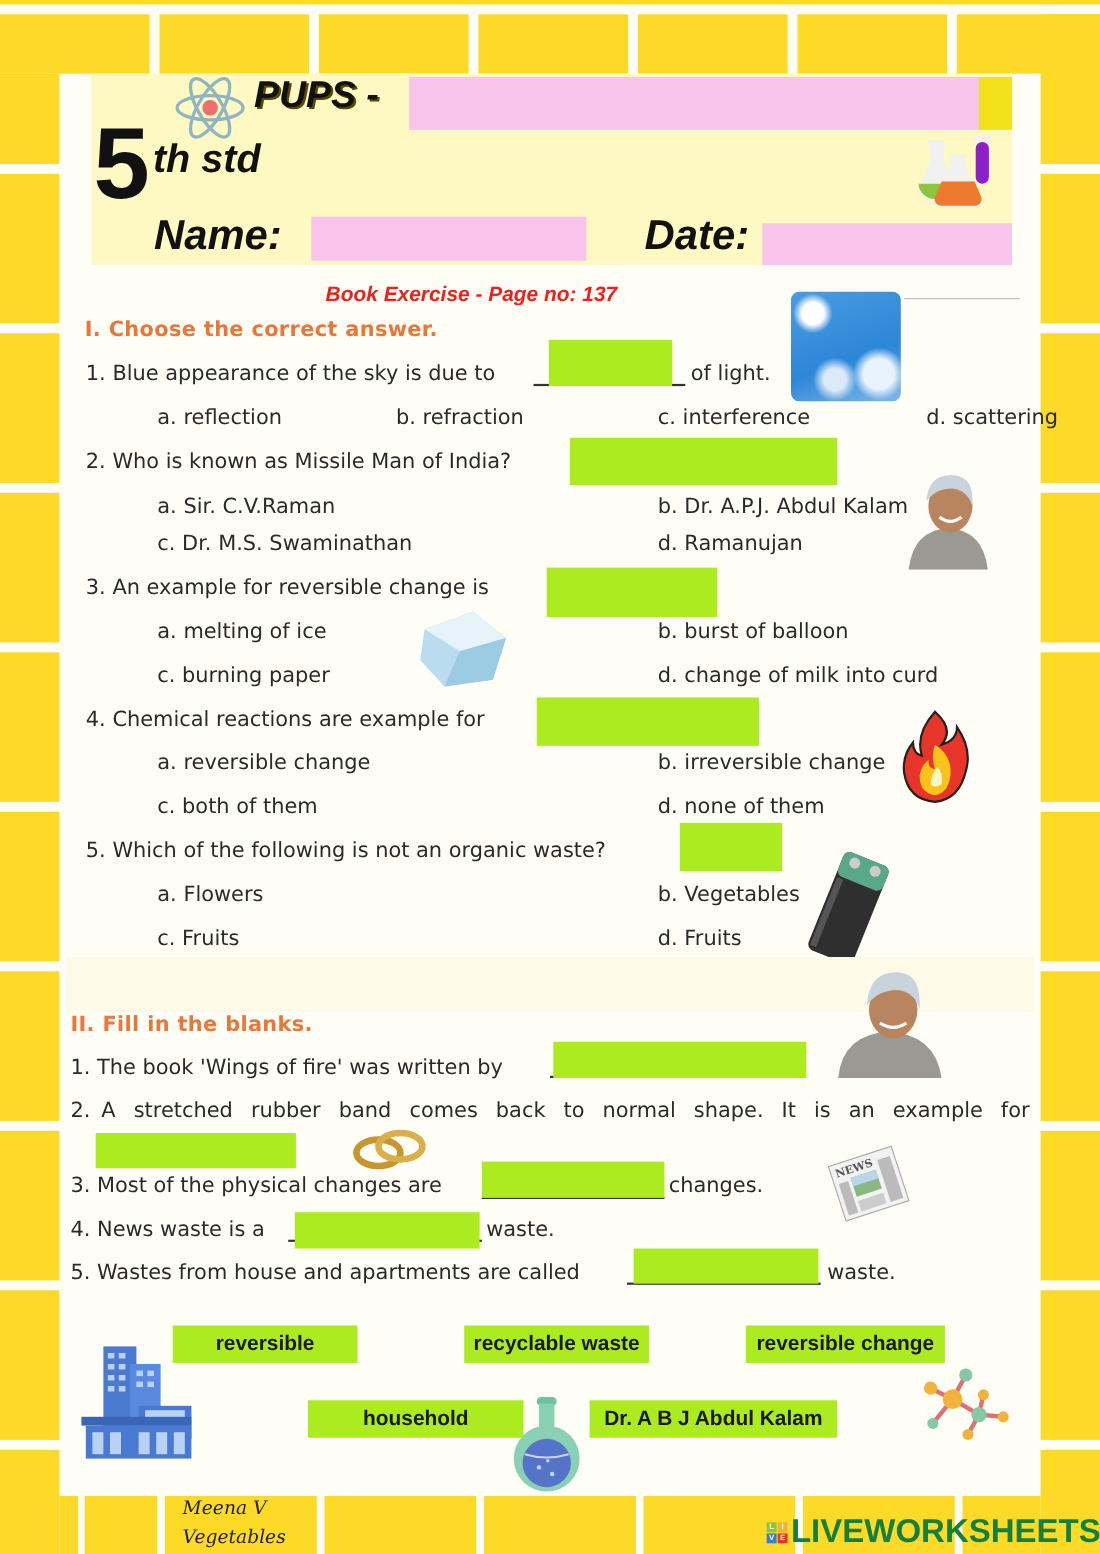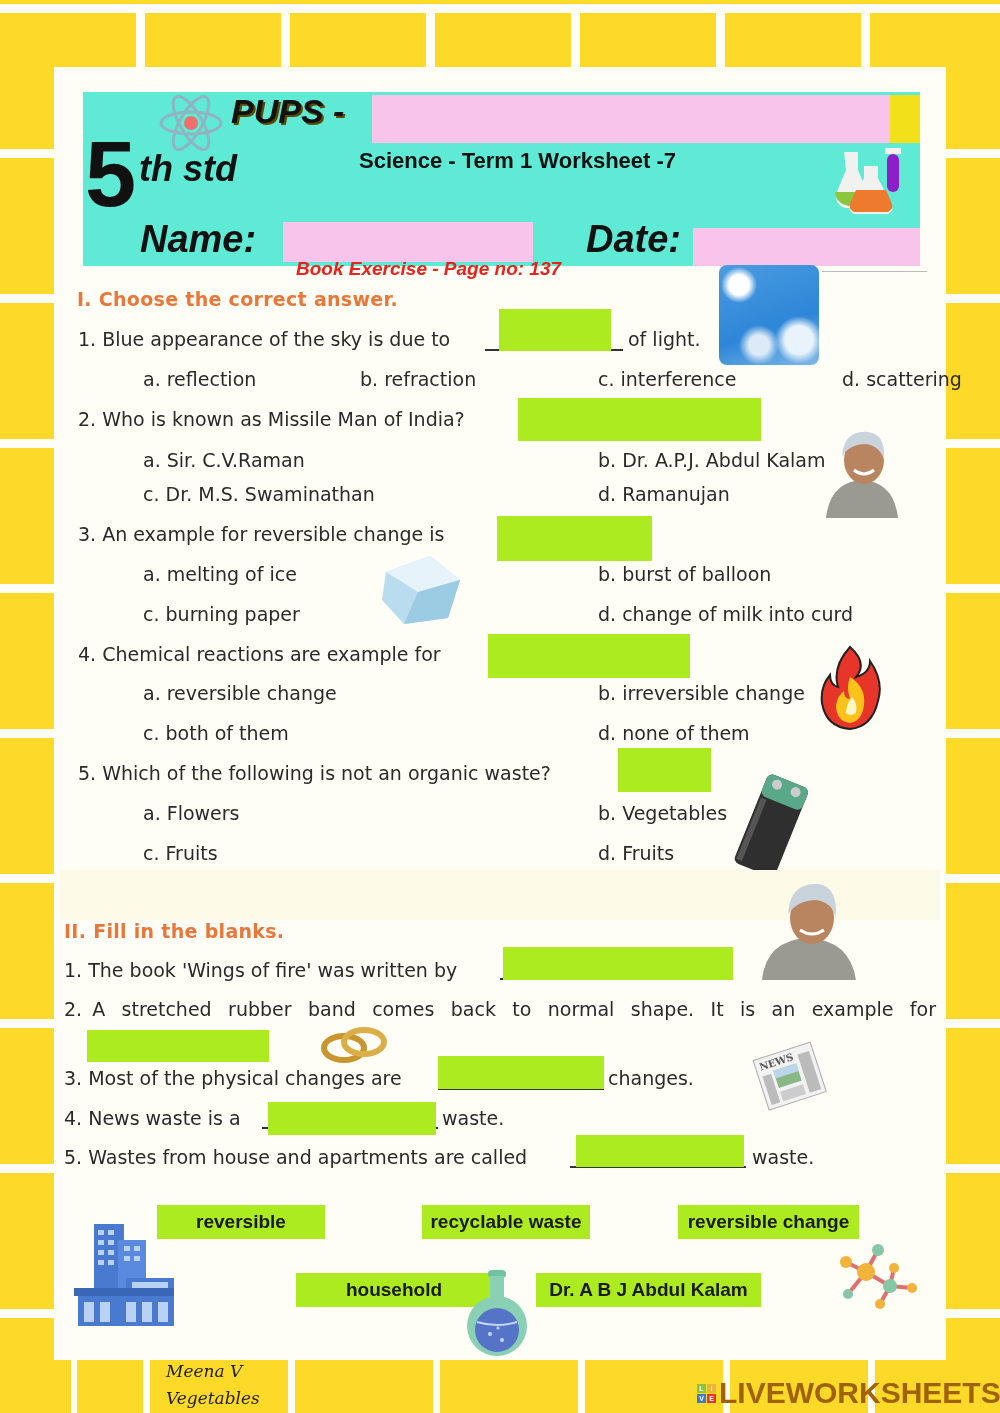--- a/index.html
+++ b/index.html
@@ -5,21 +5,21 @@
   * { box-sizing: border-box; margin: 0; padding: 0; }
   html, body { width: 1000px; height: 1413px; overflow: hidden; }
   body { position: relative; background: #fefef6; font-family: "DejaVu Sans", sans-serif; }
 
   .bricks { position: absolute; inset: 0; background: #fefef6; }
   .brick { position: absolute; background: #fdd928; }
 
   .card { position: absolute; left: 55px; top: 68px; width: 890px; height: 1292px;
           background: #fefef6; border-radius: 22px; }
 
-  .header { position: absolute; left: 83px; top: 92px; width: 837px; height: 174px; background: #5eead4; }
+  .header { position: absolute; left: 83px; top: 67px; width: 837px; height: 174px; background: #fef9c3; }
   .header .pink-top { position: absolute; left: 289px; top: 3px; width: 518px; height: 48px; background: #f8c4ec; }
   .header .yellow-tab { position: absolute; left: 807px; top: 3px; width: 30px; height: 48px; background: #f1e01a; }
   .pups { position: absolute; left: 148px; top: 0px; font: italic bold 34px "Liberation Sans", sans-serif; color: #111;
           text-shadow: 2px 2px 0 #5a4a00; }
   .five { position: absolute; left: 2px; top: 36px; font: bold 92px/1 "Liberation Sans", sans-serif; color: #111; letter-spacing: -2px; }
   .thstd { position: absolute; left: 56px; top: 56px; font: italic bold 36px "Liberation Sans", sans-serif; color: #111; }
   .subtitle { position: absolute; left: 276px; top: 56px; font: bold 22px "Liberation Sans", sans-serif; color: #111; }
   .chapter { position: absolute; left: 171px; top: 80px; font: italic bold 37px "Liberation Sans", sans-serif; color: #e8231b; white-space: nowrap; }
   .name-label { position: absolute; left: 57px; top: 126px; font: italic bold 38px "Liberation Sans", sans-serif; color: #111; }
   .name-box { position: absolute; left: 200px; top: 130px; width: 250px; height: 40px; background: #f8c4ec; }
@@ -37,21 +37,21 @@
   .sec2-bg { position: absolute; left: 60px; top: 870px; width: 880px; height: 50px; background: #fdfbe8; }
 
   .chip { position: absolute; background: #abeb1f; font: bold 19px "Liberation Sans", sans-serif; color: #1a1a1a;
           display: flex; align-items: center; justify-content: center; white-space: nowrap; }
 
   .pic { position: absolute; }
   .footer-sign { position: absolute; left: 166px; top: 1358px; font: italic 17px "DejaVu Serif", serif; color: #222; line-height: 27px; }
   .lw-logo { position: absolute; left: 697px; top: 1376px; display: flex; align-items: center; }
   .lw-badge { display: grid; grid-template-columns: 9px 9px; grid-template-rows: 9px 9px; gap: 1px; margin-right: 3px; }
   .lw-badge span { display: block; font: bold 7px/9px "Liberation Sans", sans-serif; color: #fff; text-align: center; }
-  .lw-text { font: bold 30px "Liberation Sans", sans-serif; color: #a16207; letter-spacing: 0px; }
+  .lw-text { font: bold 30px "Liberation Sans", sans-serif; color: #15803d; letter-spacing: 0px; }
 </style>
 </head>
 <body>
 
 <div class="bricks">
 
   <div class="brick" style="left:0;top:0;width:1000px;height:4px"></div>
   <div class="brick" style="left:0;top:13px;width:136px;height:54px"></div>
   <div class="brick" style="left:145px;top:13px;width:136px;height:54px"></div>
   <div class="brick" style="left:290px;top:13px;width:136px;height:54px"></div>
@@ -102,21 +102,20 @@
     <g fill="none" stroke="#8fb6c0" stroke-width="3">
       <ellipse cx="34" cy="31" rx="30" ry="11"></ellipse>
       <ellipse cx="34" cy="31" rx="30" ry="11" transform="rotate(60 34 31)"></ellipse>
       <ellipse cx="34" cy="31" rx="30" ry="11" transform="rotate(-60 34 31)"></ellipse>
     </g>
     <circle cx="34" cy="31" r="7" fill="#ef6f6f"></circle>
   </svg>
   <div class="pups">PUPS -</div>
   <div class="five">5</div>
   <div class="thstd">th std</div>
-  <div class="subtitle">Science - Term 1  Worksheet -7</div>
 
   <svg class="pic" style="left:747px;top:52px" width="80" height="72" viewBox="0 0 80 72">
     <path d="M14 8 h14 v18 l10 24 a12 12 0 0 1 -11 14 h-10 a12 12 0 0 1 -11 -14 l10 -24 z" fill="#f1f1ef"></path>
     <path d="M5 48 a16 14 0 0 0 32 0 z" fill="#8cc63f"></path>
     <rect x="55" y="4" width="16" height="6" fill="#f1f1ef"></rect>
     <rect x="57" y="10" width="12" height="38" rx="6" fill="#8e1fc8"></rect>
     <path d="M34 22 h14 v12 l14 28 a6 6 0 0 1 -6 8 h-30 a6 6 0 0 1 -6 -8 l14 -28 z" fill="#f1f1ef"></path>
     <path d="M26 46 h30 l6 14 a6 6 0 0 1 -6 8 h-30 a6 6 0 0 1 -6 -8 z" fill="#ee7a2e"></path>
   </svg>
 
@@ -267,21 +266,21 @@
   <span>5.</span>
   <span>Wastes from house and apartments are called</span>
 </div>
 <div class="uline" style="left:570px;top:1166px;width:176px"></div>
 <div class="blank" style="left:576px;top:1135px;width:168px;height:32px"><span></span></div>
 <div class="q" style="left:752px;top:1146px">waste.</div>
 
 <div class="chip" style="left:157px;top:1205px;width:168px;height:34px">reversible</div>
 <div class="chip" style="left:422px;top:1205px;width:168px;height:34px">recyclable waste</div>
 <div class="chip" style="left:678px;top:1205px;width:181px;height:34px">reversible change</div>
-<div class="chip" style="left:296px;top:1273px;width:196px;height:34px">household</div>
+<div class="chip" style="left:280px;top:1273px;width:196px;height:34px">household</div>
 <div class="chip" style="left:536px;top:1273px;width:225px;height:34px">Dr. A B J Abdul Kalam</div>
 
 <svg class="pic" style="left:72px;top:1218px" width="106" height="110" viewBox="0 0 106 110">
   <rect x="22" y="6" width="30" height="84" fill="#4a79d0"></rect>
   <rect x="46" y="22" width="28" height="68" fill="#5a8ae0"></rect>
   <rect x="54" y="60" width="48" height="30" fill="#4a79d0"></rect>
   <rect x="2" y="70" width="100" height="8" fill="#3a66b8"></rect>
   <rect x="6" y="78" width="96" height="30" fill="#4a79d0"></rect>
   <g fill="#b9d2f4">
     <rect x="26" y="12" width="6" height="5"></rect>

